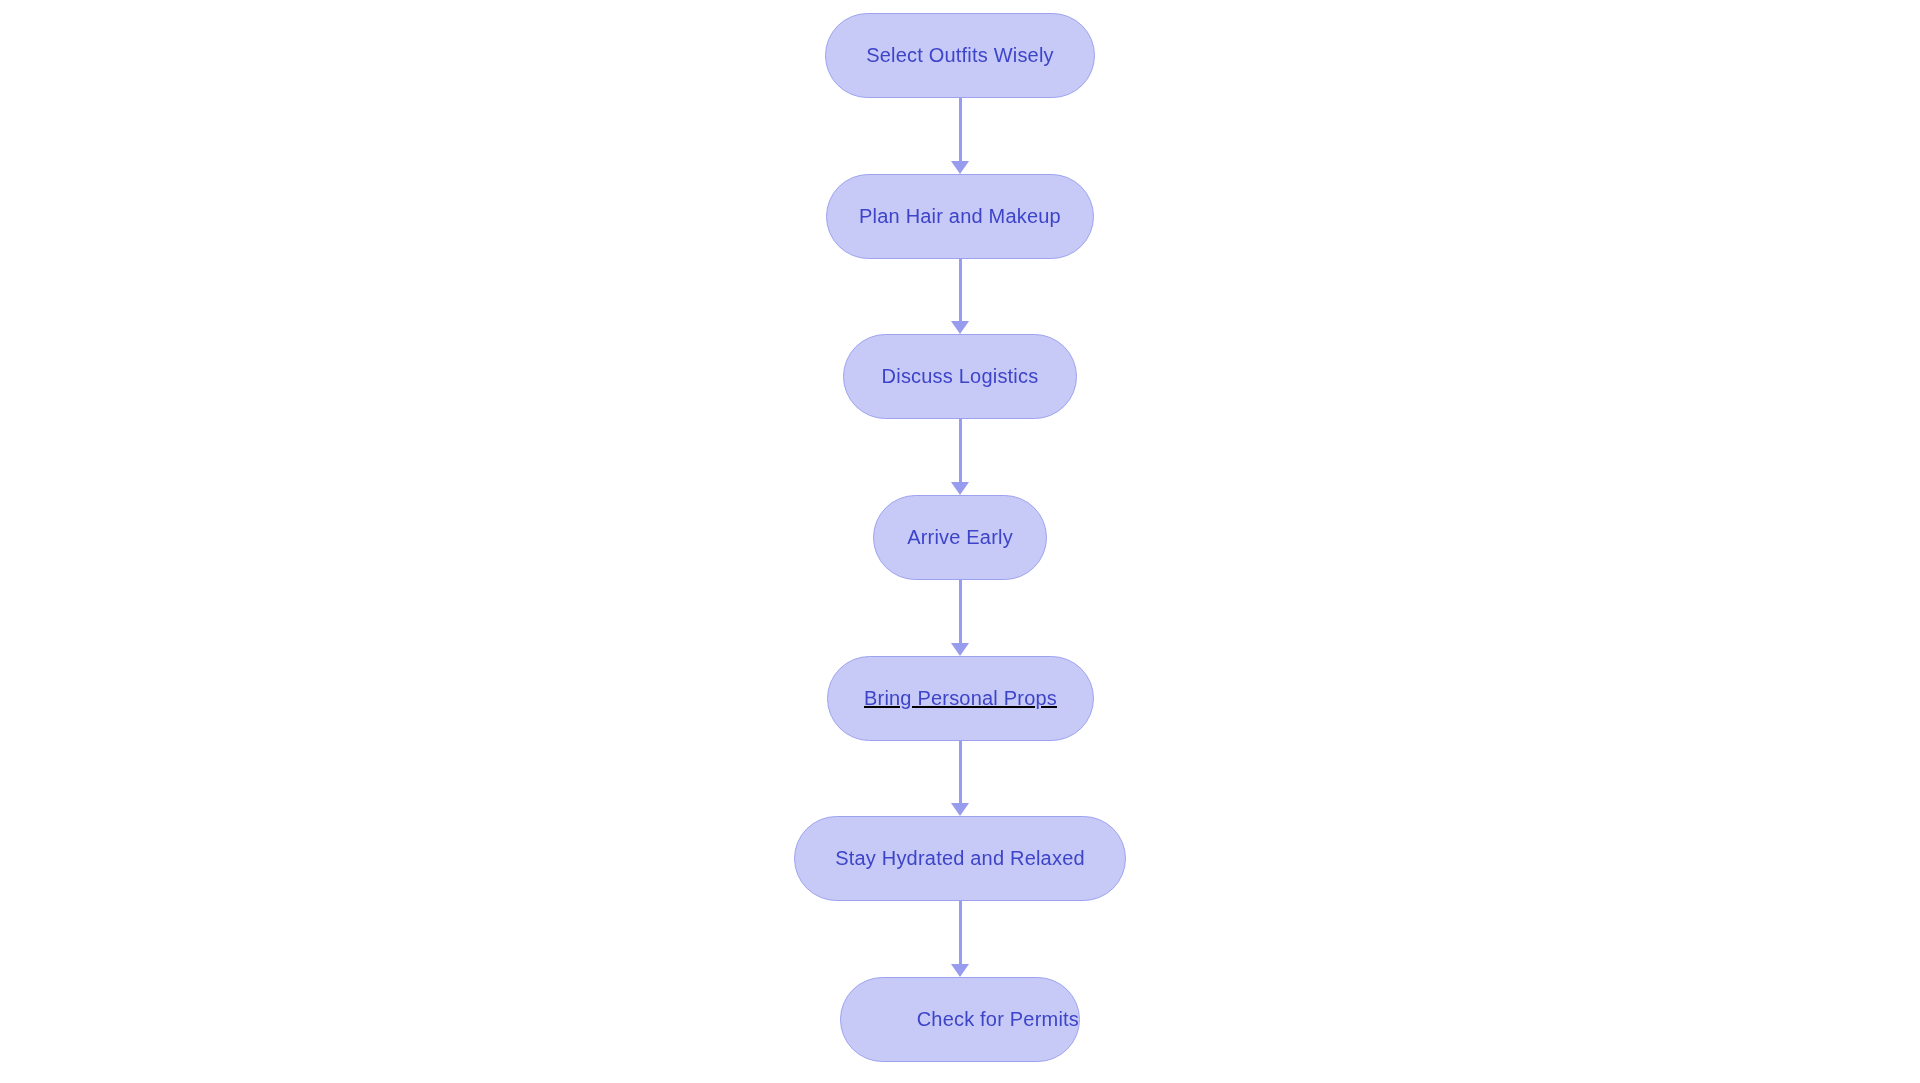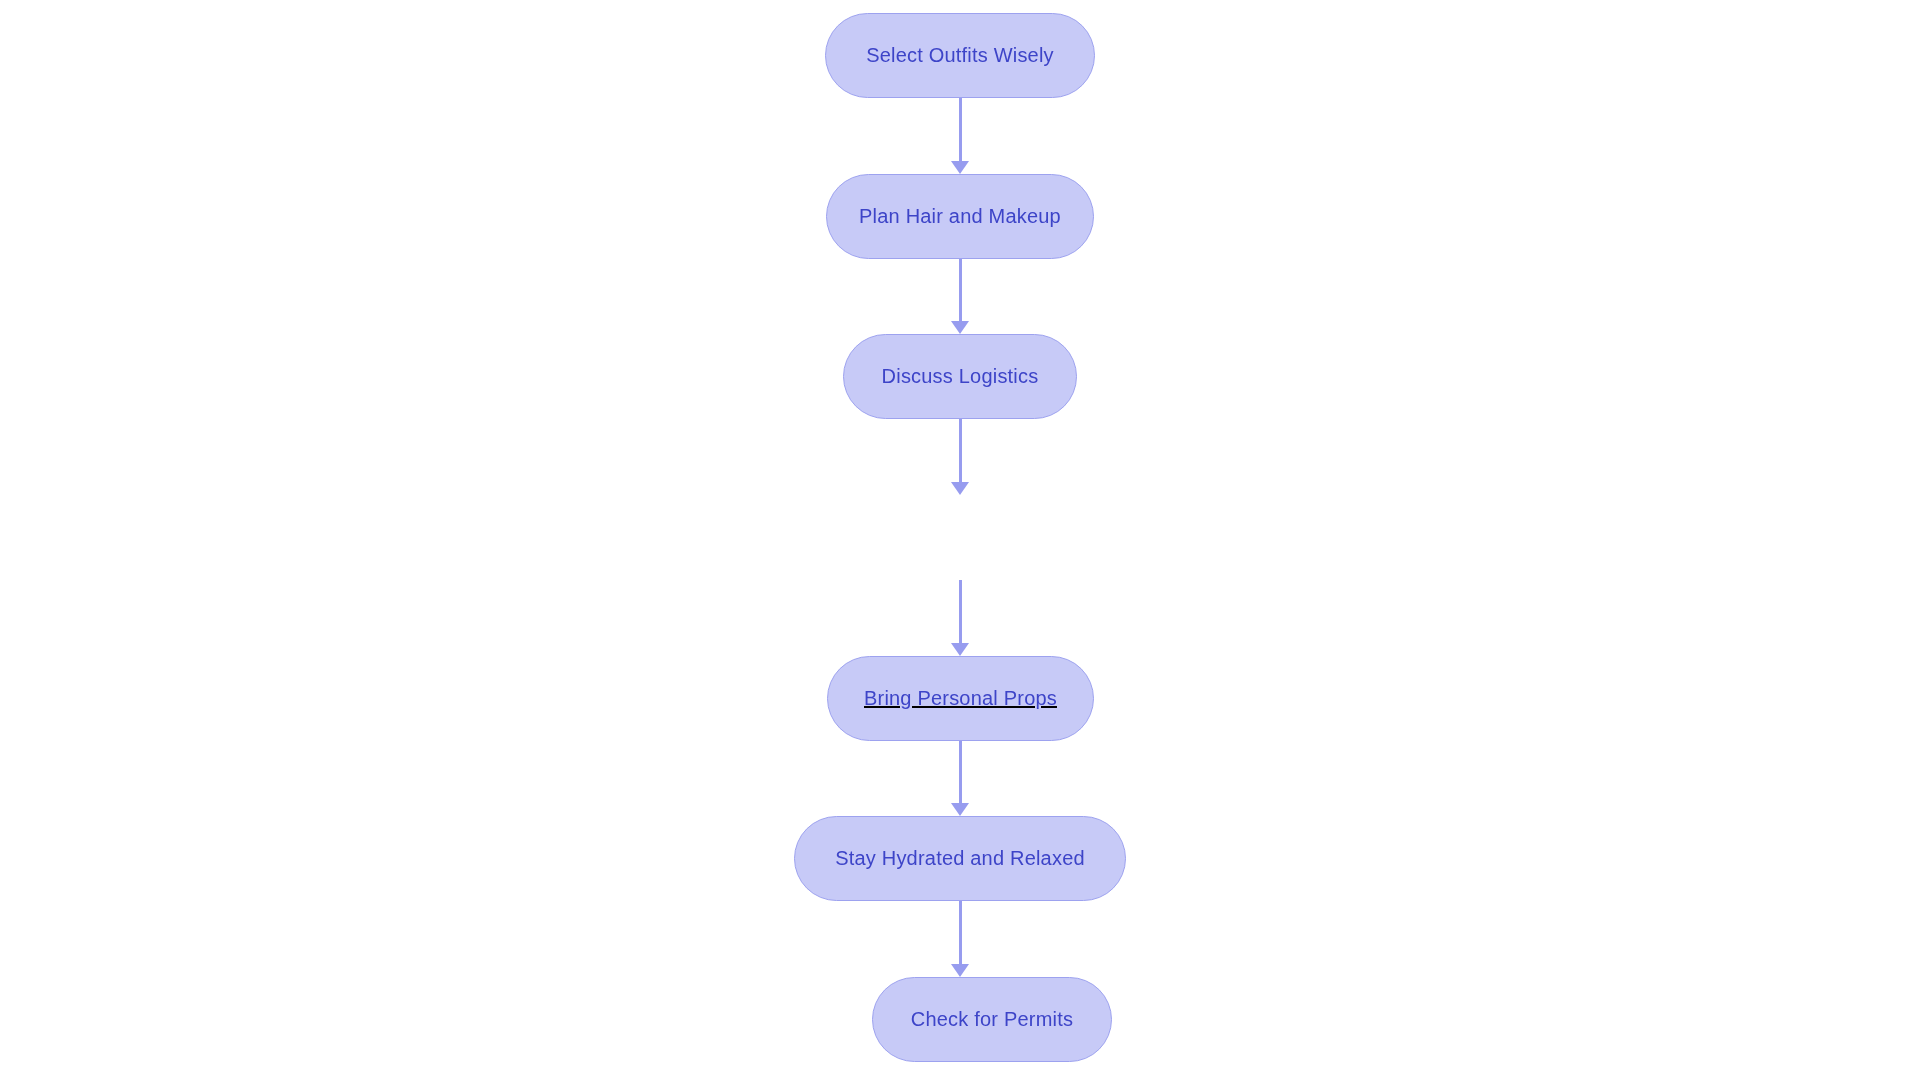--- a/index.html
+++ b/index.html
@@ -38,21 +38,21 @@
     letter-spacing: 0.2px;
     white-space: nowrap;
   }
   
   .n1 { left: 825px; top: 13px;  width: 270px; }
   .n2 { left: 826px; top: 174px; width: 268px; }
   .n3 { left: 843px; top: 334px; width: 234px; }
   .n4 { left: 873px; top: 495px; width: 174px; }
   .n5 { left: 827px; top: 656px; width: 267px; text-decoration: underline; }
   .n6 { left: 794px; top: 816px; width: 332px; justify-content: center; }
-  .n7 { left: 872px; top: 977px; width: 240px; }
+  .n7 { left: 840px; top: 977px; width: 240px; justify-content: flex-end; }
 
   .arrow {
     position: absolute;
     left: 951px;
     width: 18px;
   }
   .arrow .line {
     position: absolute;
     left: 7.5px;
     top: 0;
@@ -102,20 +102,23 @@
 
   <div class="node n3">
     <span class="node-label">Discuss Logistics</span>
   </div>
 
   <div class="arrow a3">
     <div class="line"></div>
     <div class="head"></div>
   </div>
 
+  <div class="node n4">
+    <span class="node-label">Arrive Early</span>
+  </div>
 
   <div class="arrow a4">
     <div class="line"></div>
     <div class="head"></div>
   </div>
 
   <div class="node n5">
     <span class="node-label">Bring Personal Props</span>
   </div>
 

